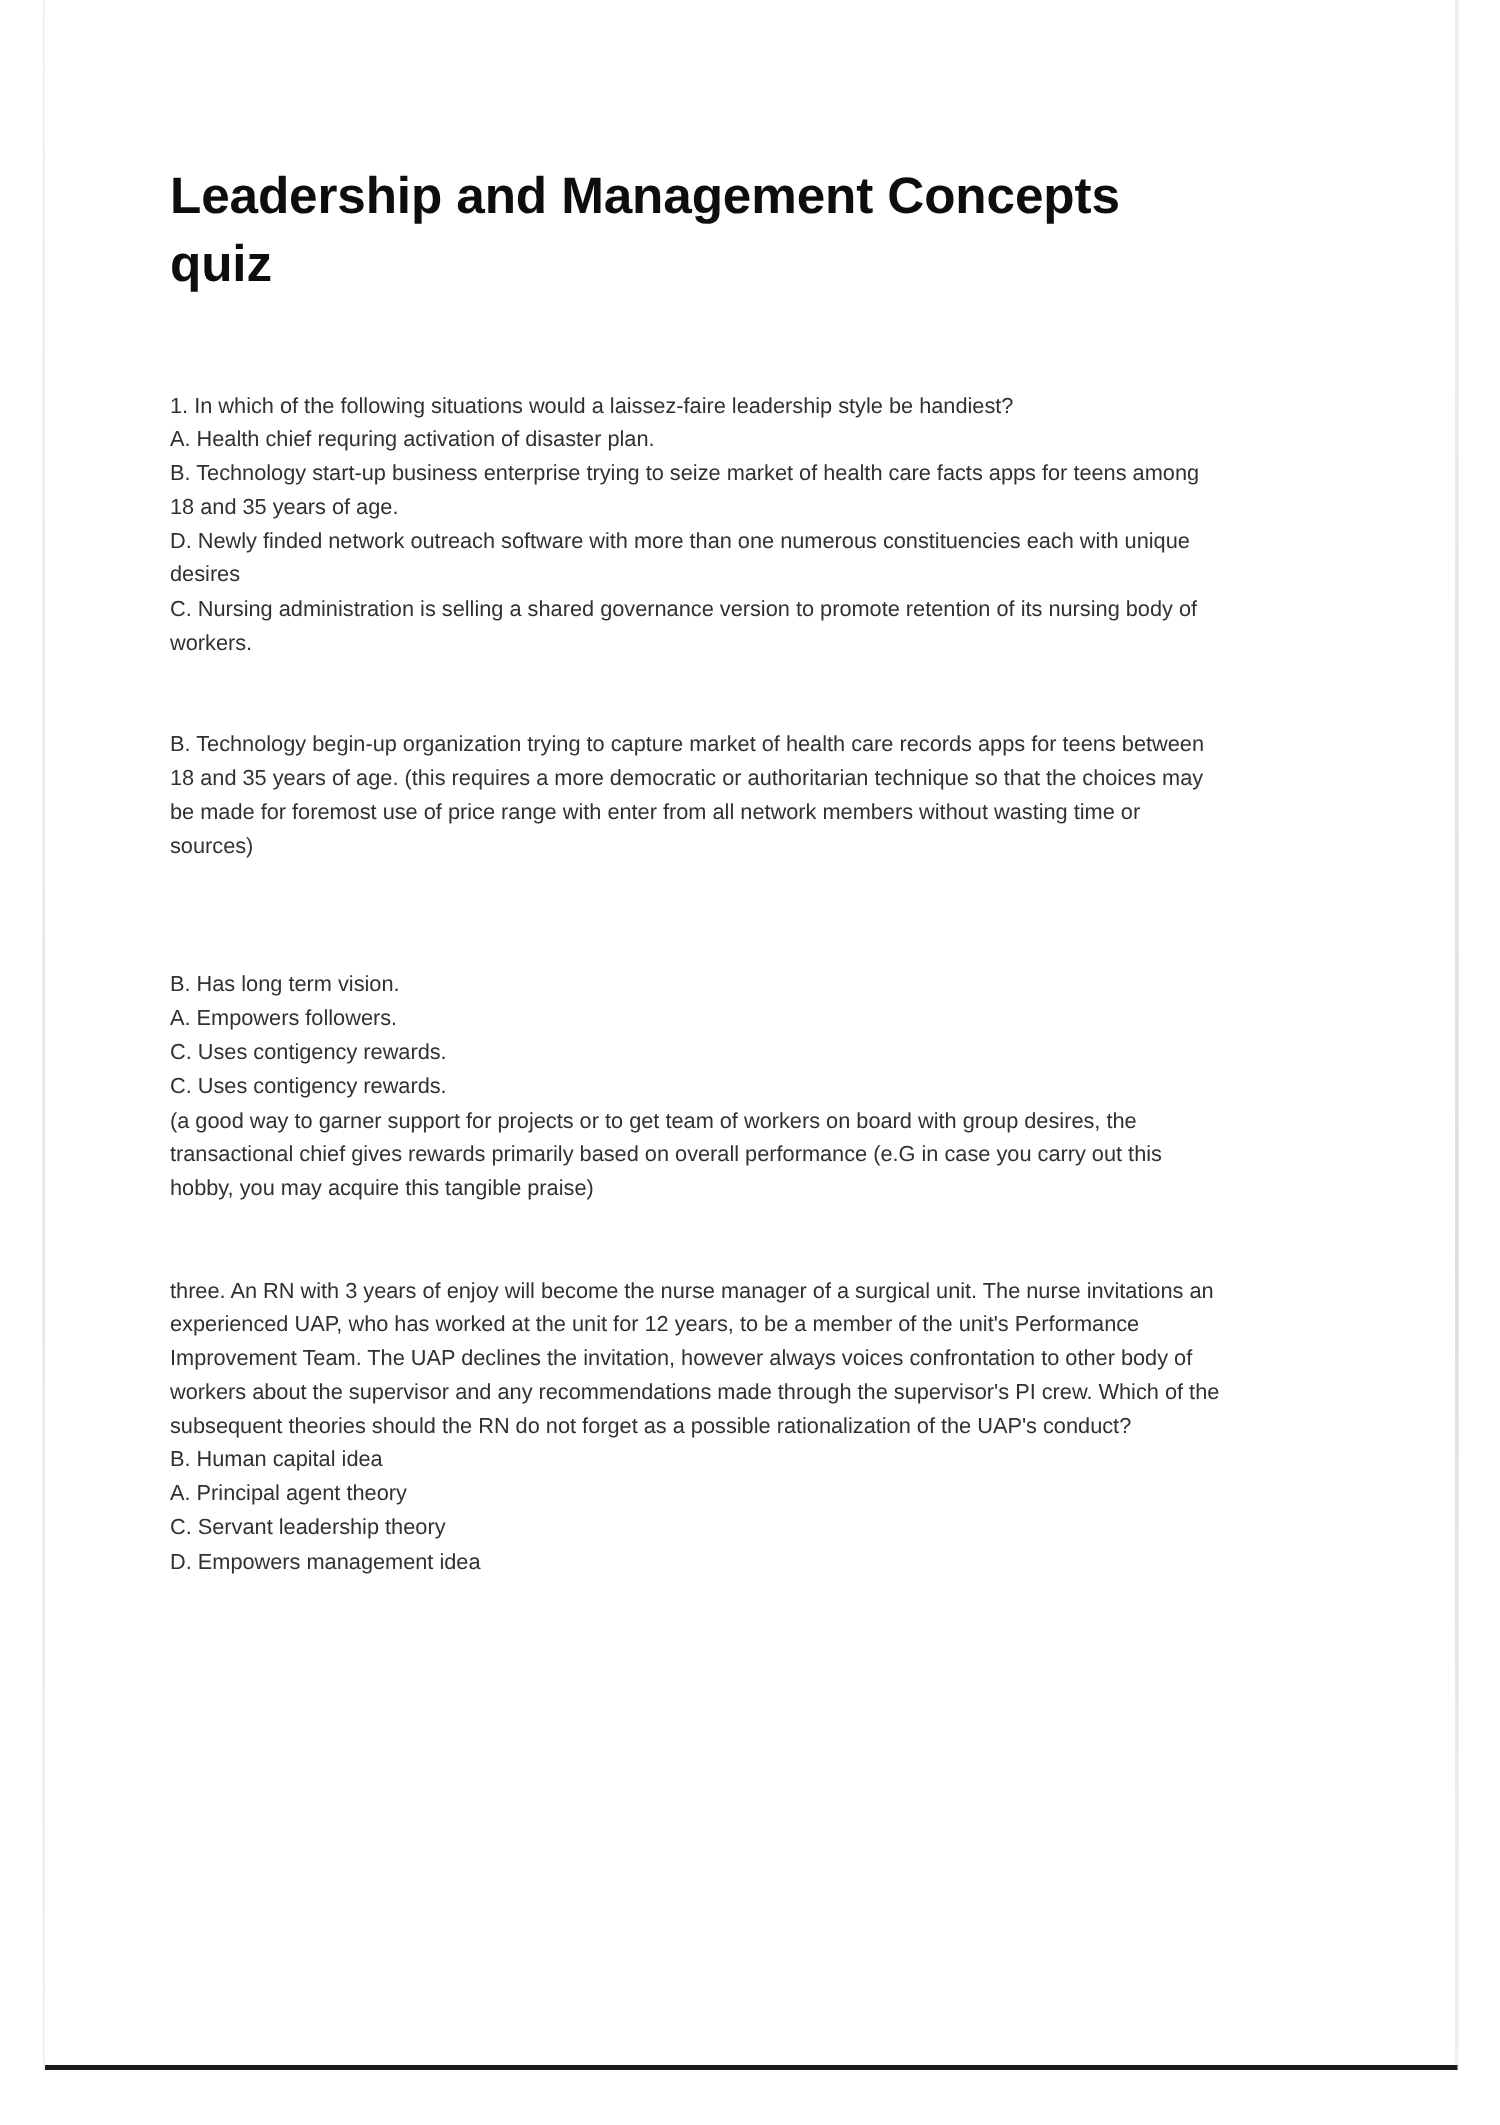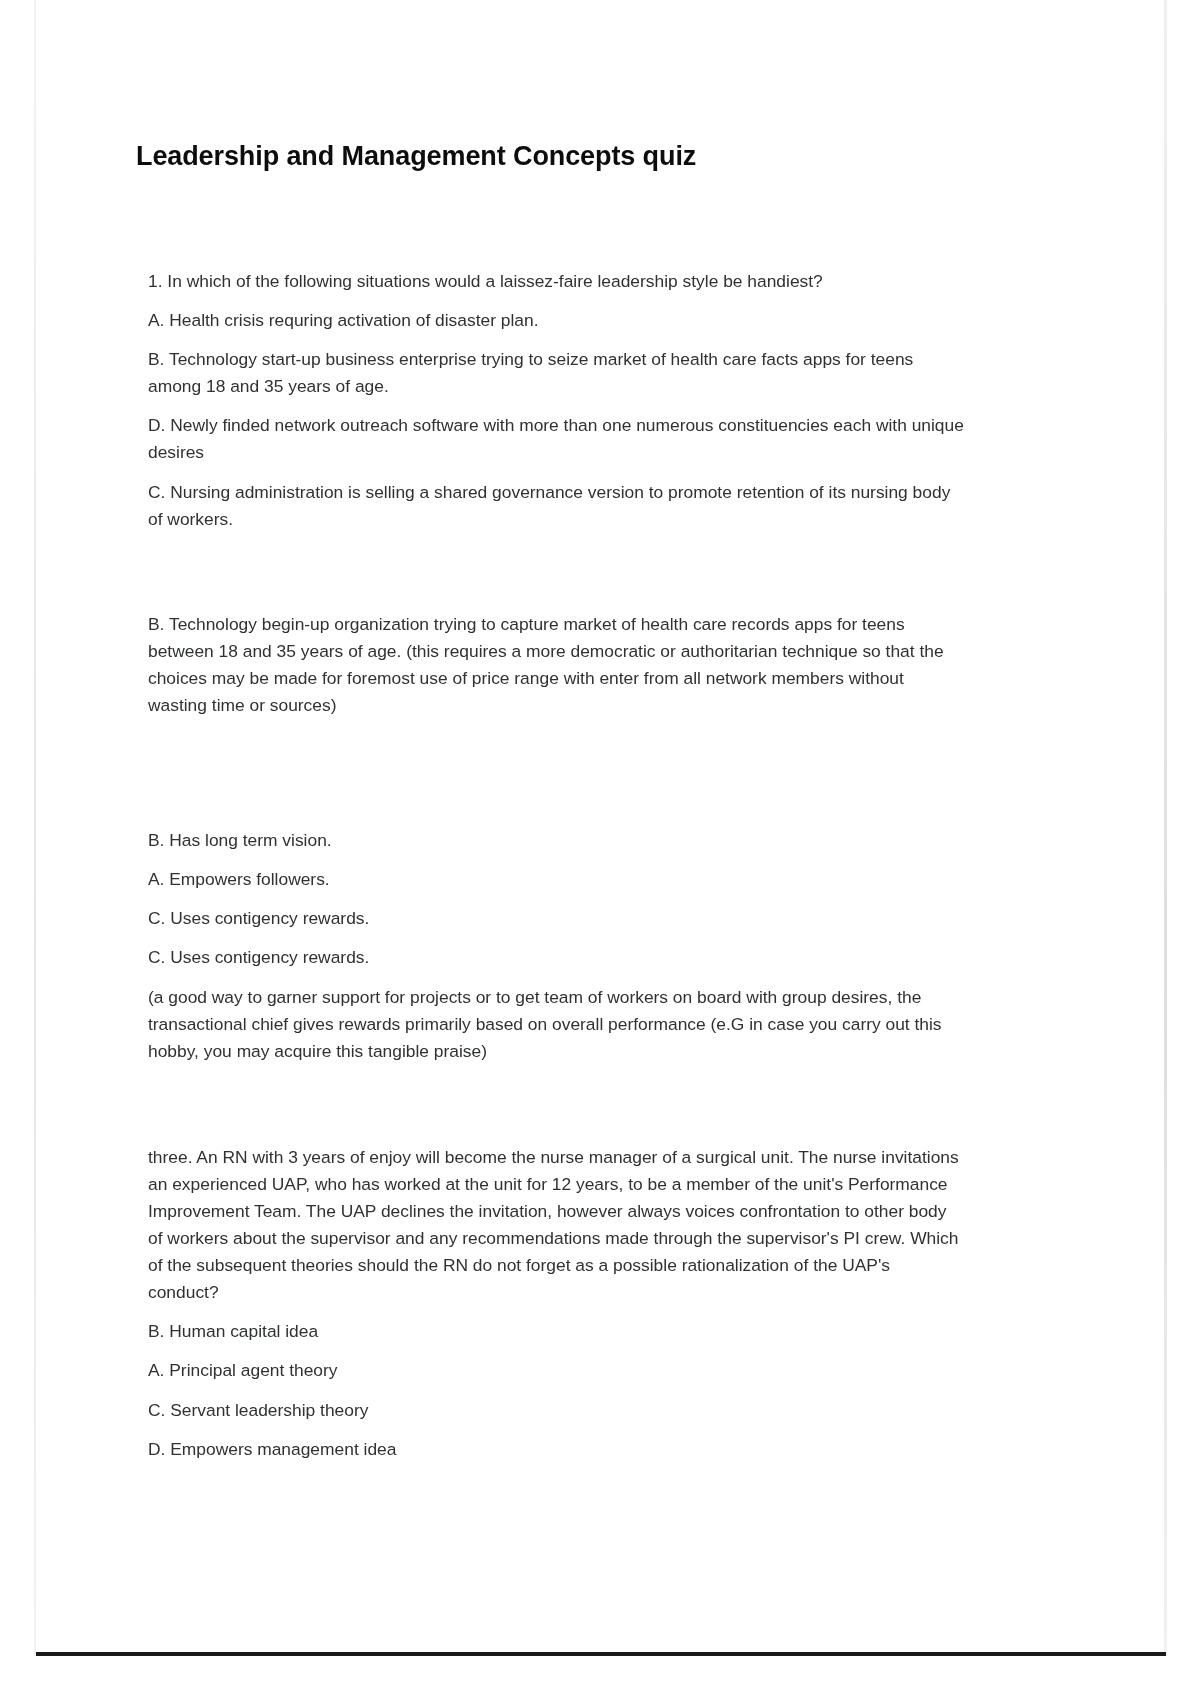--- a/index.html
+++ b/index.html
@@ -48,36 +48,36 @@
   
   .content {
     position: absolute;
     left: 136px;
     top: 0;
     width: 840px;
   }
 
   
   .doc-title {
-    font-size: 27px;
+    font-size: 41px;
     font-weight: bold;
     line-height: 55px;
     letter-spacing: -0.1px;
     color: #0d0d0d;
     margin: 0;
     padding-top: 129px;
     width: 820px;
   }
 
   
   .block {
     font-size: 17.4px;
     line-height: 27.1px;
     color: #2f3133;
-    margin: 12px;
+    margin: 0;
     white-space: pre-wrap;
   }
   .block + .block { margin-top: 0; }
 
   .gap-q1       { height: 72px; }
   .gap-para     { height: 54px; }
   .gap-q2       { height: 57px; }
   .gap-options  { height: 27px; }
   .gap-q3       { height: 55px; }
 
@@ -107,21 +107,21 @@
 <div class="page-edge-right"></div>
 
 <div class="content">
 
   <h1 class="doc-title">Leadership and Management Concepts quiz</h1>
 
   <div class="gap-q1"></div>
 
   <p class="block">1. In which of the following situations would a laissez-faire leadership style be handiest?</p>
 
-  <p class="block">A. Health crisis requring activation of disaster plan.</p>
+  <p class="block">A. Health chief requring activation of disaster plan.</p>
 
   <p class="block">B. Technology start-up business enterprise trying to seize market of health care facts apps for teens among 18 and 35 years of age.</p>
 
   <p class="block">D. Newly finded network outreach software with more than one numerous constituencies each with unique desires</p>
 
   <p class="block">C. Nursing administration is selling a shared governance version to promote retention of its nursing body of workers.</p>
 
 
   <div class="gap-para"></div>
 

